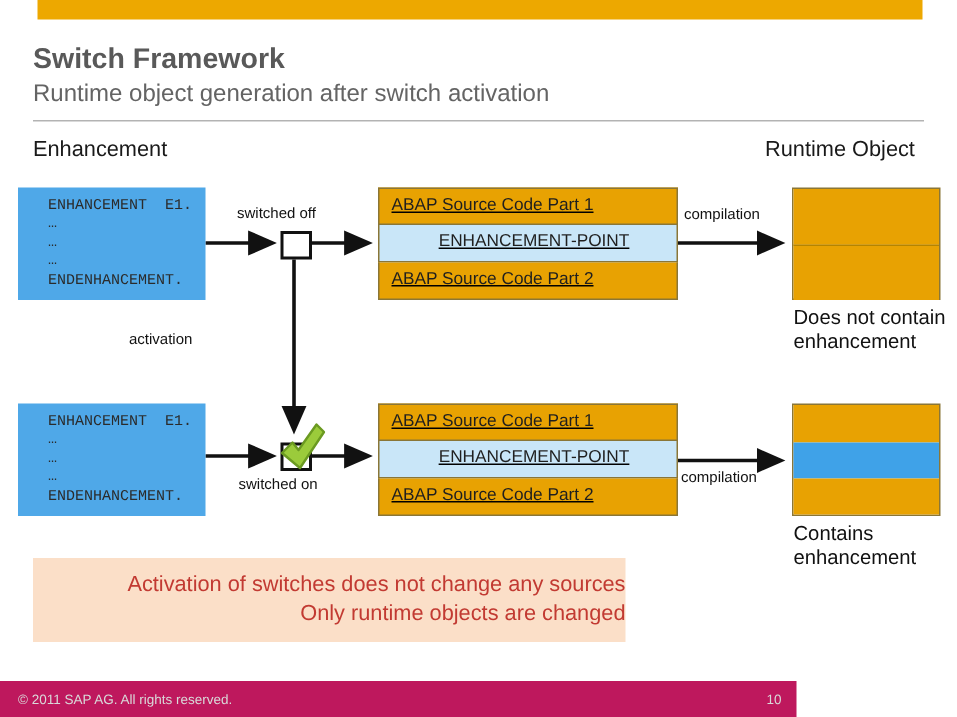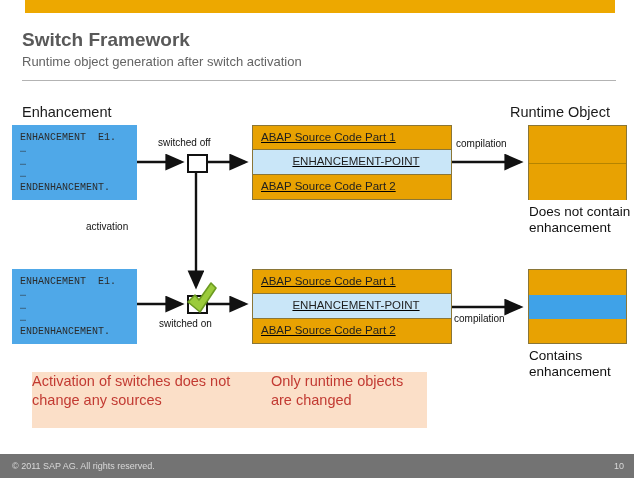--- a/index.html
+++ b/index.html
@@ -2,29 +2,29 @@
 <html><head>
 <meta charset="utf-8">
 <style>
   html,body{margin:0;padding:0;background:#fff;}
   .slide{
     position:relative;width:638px;height:478px;background:#ffffff;
     font-family:"Liberation Sans",sans-serif;overflow:hidden;
   }
   .topbar{position:absolute;left:25px;top:0;width:590px;height:13px;background:#EDA800;}
   .title{position:absolute;left:22px;top:29px;font-size:19px;font-weight:bold;color:#595959;}
-  .subtitle{position:absolute;left:22px;top:54px;font-size:13px;color:#646464;}
+  .subtitle{position:absolute;left:22px;top:54px;font-size:16px;color:#646464;}
   .rule{position:absolute;left:22px;top:80px;width:594px;height:1px;background:#b3b3b3;}
-  .colhead{position:absolute;top:92px;font-size:14.5px;color:#1a1a1a;margin-top:12px;}
+  .colhead{position:absolute;top:92px;font-size:14.5px;color:#1a1a1a;}
   .connectors{position:absolute;left:0;top:0;width:638px;height:478px;pointer-events:none;}
 
   .codebox{
     position:absolute;left:12px;width:125px;height:75px;background:#4FA8E8;
     font-family:"Liberation Mono","DejaVu Sans Mono",monospace;
-    font-size:10px;color:#2b2b2b;padding:7px 0 0 8px;box-sizing:border-box;
+    font-size:10px;color:#2b2b2b;padding:7px 0 0 20px;box-sizing:border-box;
   }
   .codebox div{line-height:12.4px;white-space:pre;}
 
   .srcbox{position:absolute;left:252px;width:200px;height:90px;text-decoration:underline;}
   .band{
     box-sizing:border-box;height:25px;line-height:23px;padding-left:8px;
     font-size:11.5px;color:#1f1f1f;border:1px solid #8a7637;
   }
   .band+.band{border-top:none;}
   .band.orange{background:#E8A202;}
@@ -40,26 +40,26 @@
   .caption{position:absolute;width:112px;font-size:13.5px;color:#111;line-height:16px;}
 
   .switch-square{
     position:absolute;width:17px;height:15px;background:#fff;border:2px solid #111;
     box-sizing:content-box;z-index:3;
   }
   .checkwrap{position:absolute;z-index:4;}
 
   .note{
     position:absolute;left:22px;top:372px;width:395px;height:56px;background:#FBDFC8;
-    display:flex;justify-content:center;align-items:flex-start;
-    font-size:14.5px;color:#C23A32;line-height:19px;margin-left:10px;
+    display:flex;flex-direction:column;justify-content:center;align-items:flex-end;
+    font-size:14.5px;color:#C23A32;line-height:19px;
   }
 
   .footer{
-    position:absolute;left:0;top:454px;width:634px;height:24px;background:#737373;
+    position:absolute;left:0;top:454px;width:531px;height:24px;background:#be185d;
     color:#d9d9d9;font-size:9px;line-height:24px;
   }
   .footer .copy{position:absolute;left:12px;}
   .footer .pageno{position:absolute;right:10px;}
 </style>
 </head>
 <body>
 
 <div class="slide">
 

